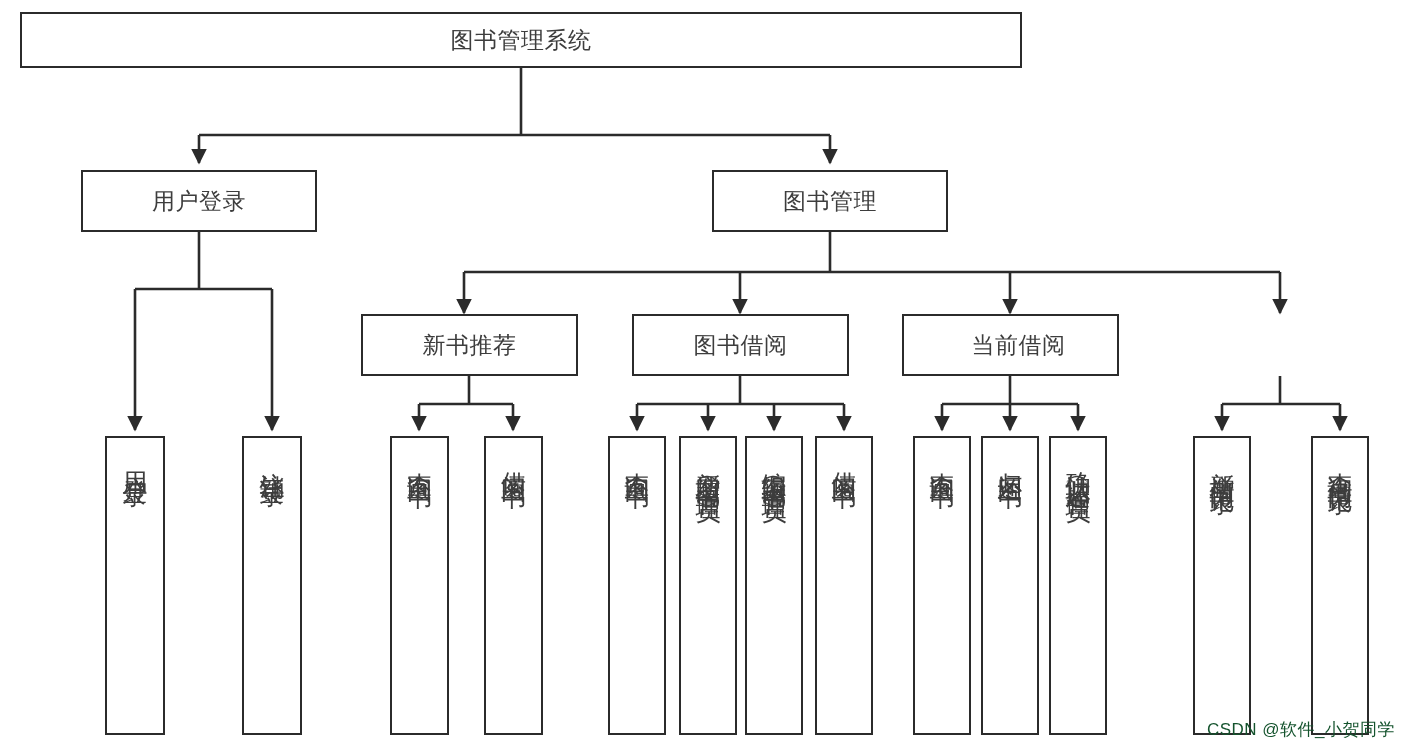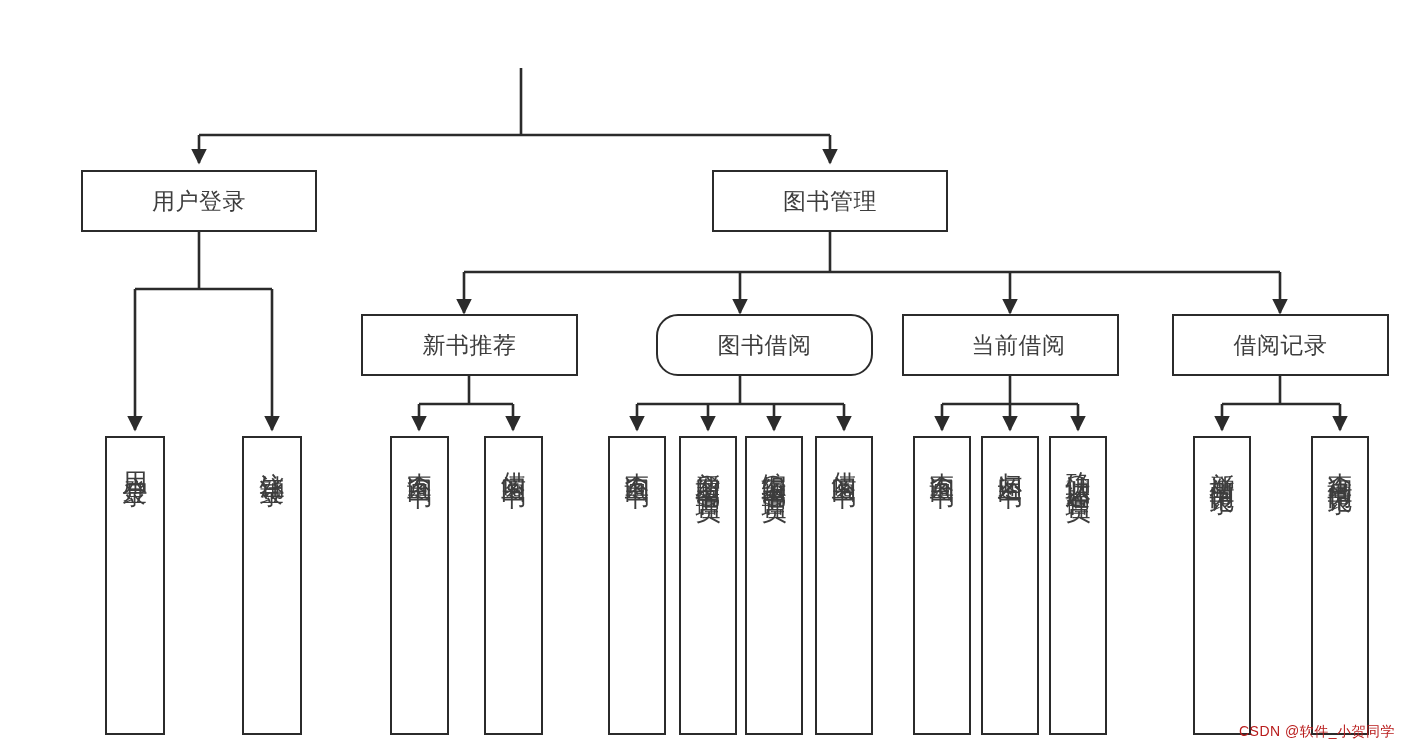--- a/index.html
+++ b/index.html
@@ -62,22 +62,22 @@
     text-orientation: upright;
     font-size: 25px;
     line-height: 1.0;
     letter-spacing: 4px;
     white-space: pre;
   }
   #watermark {
     position: absolute;
     right: 10px;
     bottom: 6px;
-    font-size: 14px;
-    color: #b91c1c;
+    font-size: 17px;
+    color: #14532d;
     letter-spacing: 0.5px;
     user-select: none;
     margin-left: 34px;
   }
 </style>
 </head>
 <body>
 
 <div id="diagram-root">
 
@@ -124,44 +124,44 @@
       <path d="M 1010 404 L 1010 430" marker-end="url(#arrow)"></path>
       <path d="M 1078 404 L 1078 430" marker-end="url(#arrow)"></path>
 
       <path d="M 1280 376 L 1280 404"></path>
       <path d="M 1222 404 L 1340 404"></path>
       <path d="M 1222 404 L 1222 430" marker-end="url(#arrow)"></path>
       <path d="M 1340 404 L 1340 430" marker-end="url(#arrow)"></path>
     </g>
   </svg>
 
+  <div class="node horiz root" style="left:20px; top:12px; width:1002px; height:56px;">
+    <span class="label">图书管理系统</span>
+  </div>
 
   <div class="node horiz" style="left:81px; top:170px; width:236px; height:62px;">
     <span class="label">用户登录</span>
   </div>
 
   <div class="node horiz" style="left:361px; top:314px; width:217px; height:62px;">
     <span class="label">新书推荐</span>
   </div>
 
   <div class="node horiz" style="left:712px; top:170px; width:236px; height:62px;">
     <span class="label">图书管理</span>
   </div>
 
-  <div class="node horiz" style="left:656px; top:314px; width:217px; height:62px;border-radius:22px;">
+  <div class="node horiz" style="left:632px; top:314px; width:217px; height:62px;">
     <span class="label">图书借阅</span>
   </div>
 
   <div class="node horiz" style="left:902px; top:314px; width:217px; height:62px;padding-left:16px;">
     <span class="label">当前借阅</span>
   </div>
 
-  <div class="node horiz" style="left:1172px; top:314px; width:217px; height:62px;">
-    <span class="label">借阅记录</span>
-  </div>
 
   <div class="node leaf" style="left:105px; top:436px; width:60px; height:299px;">
     <span class="label">用户登录</span>
   </div>
 
   <div class="node leaf" style="left:242px; top:436px; width:60px; height:299px;">
     <span class="label">注销登录</span>
   </div>
 
   <div class="node leaf" style="left:390px; top:436px; width:59px; height:299px;">

